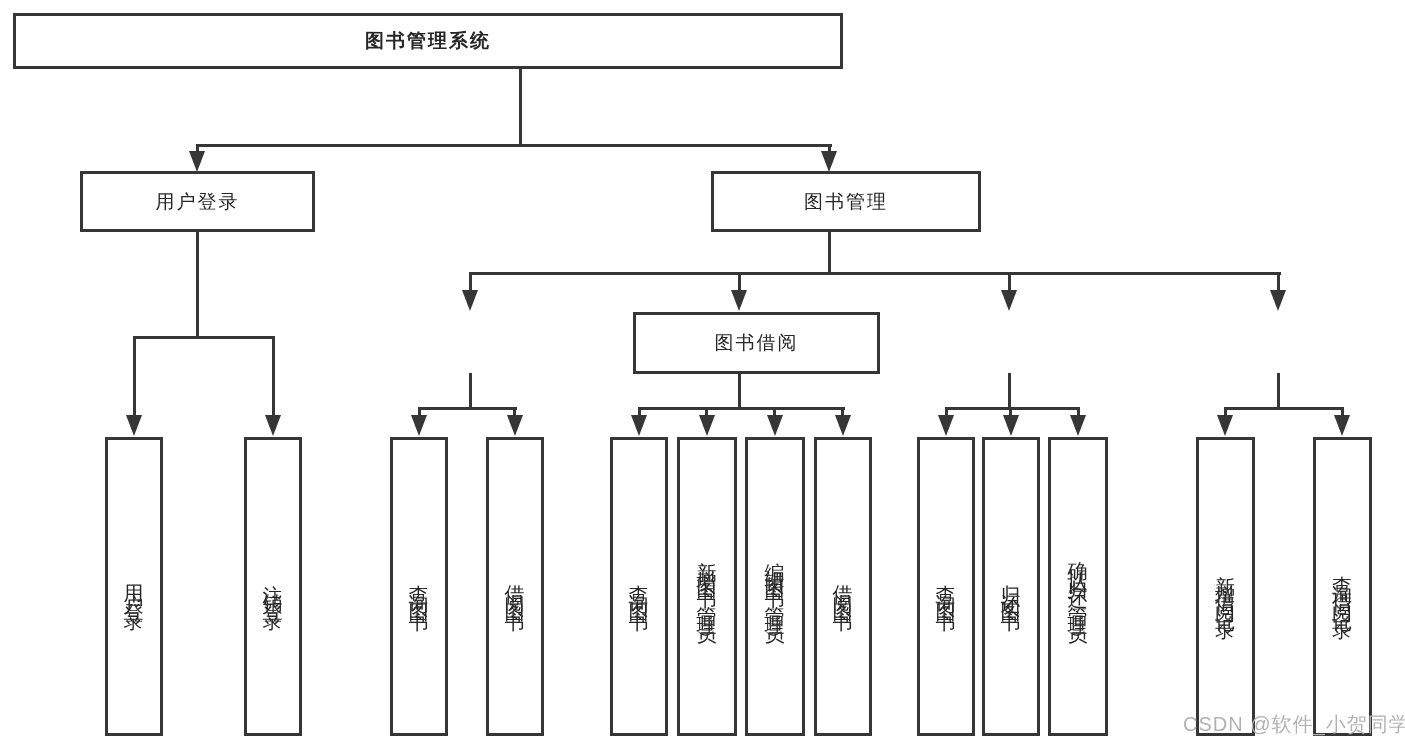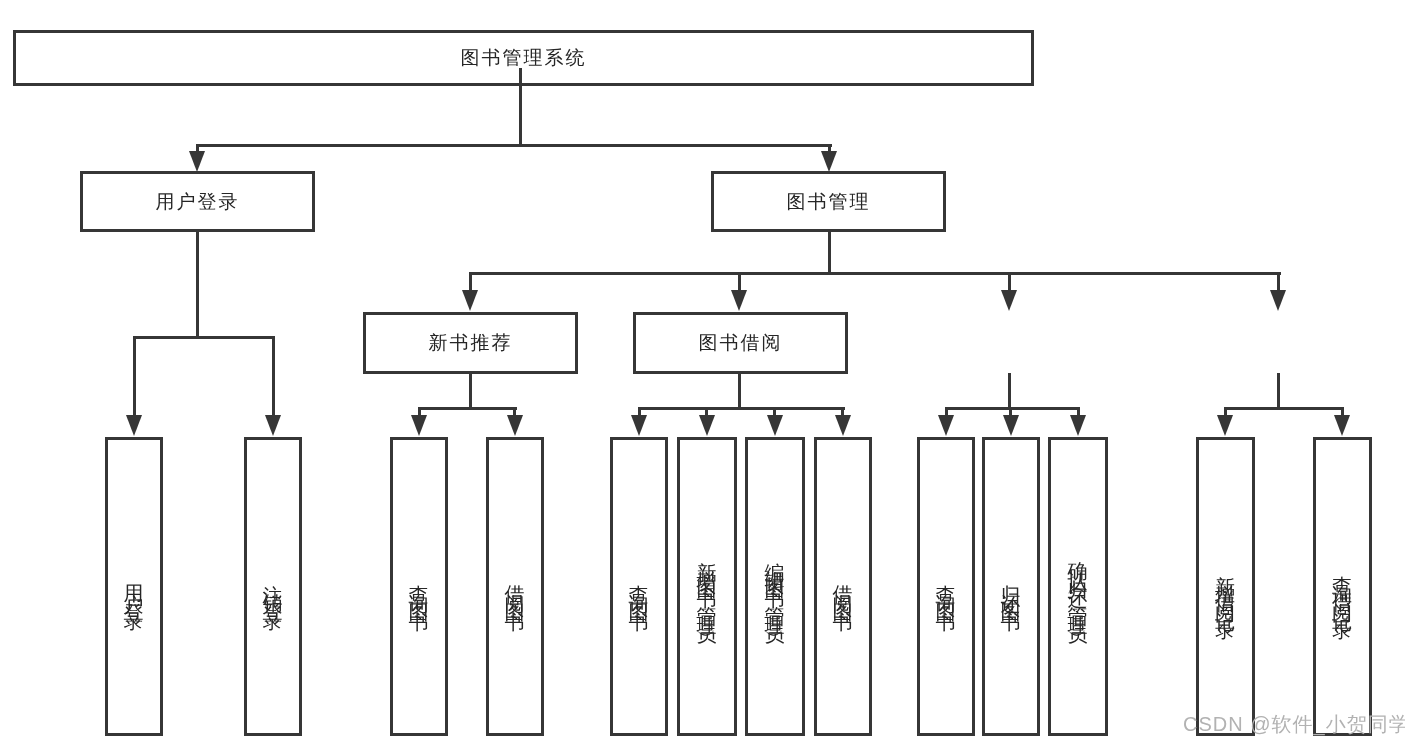--- a/index.html
+++ b/index.html
@@ -54,35 +54,35 @@
     font-size: 20px;
     letter-spacing: 1px;
     white-space: nowrap;
   }
 </style>
 </head>
 <body>
 
 <div class="canvas">
 
-  <div class="node" style="left:13px; top:30px; width:1021px; height:56px;">
+  <div class="node" style="left:13px; top:13px; width:830px; height:56px;font-weight:bold;">
     <span>图书管理系统</span>
   </div>
 
   <div class="vline" style="left:519px; top:68px; height:78px;"></div>
   <div class="hline" style="left:196px; top:144px; width:636px;"></div>
   <div class="vline" style="left:196px; top:144px; height:12px;"></div>
   <div class="vline" style="left:828px; top:144px; height:12px;"></div>
   <div class="ah" style="left:189px; top:151px;"></div>
   <div class="ah" style="left:821px; top:151px;"></div>
 
   <div class="node" style="left:80px; top:171px; width:235px; height:61px;">
     <span>用户登录</span>
   </div>
-  <div class="node" style="left:711px; top:171px; width:235px; height:61px;font-family:Liberation Serif, serif;">
+  <div class="node" style="left:711px; top:171px; width:270px; height:61px;font-family:Liberation Serif, serif;">
     <span>图书管理</span>
   </div>
 
   <div class="vline" style="left:196px; top:230px; height:108px;"></div>
   <div class="hline" style="left:133px; top:336px; width:142px;"></div>
   <div class="vline" style="left:133px; top:336px; height:82px;"></div>
   <div class="vline" style="left:272px; top:336px; height:82px;"></div>
   <div class="ah" style="left:126px; top:415px;"></div>
   <div class="ah" style="left:265px; top:415px;"></div>
 
@@ -90,24 +90,21 @@
   <div class="hline" style="left:469px; top:272px; width:812px;"></div>
   <div class="vline" style="left:469px; top:272px; height:20px;"></div>
   <div class="vline" style="left:738px; top:272px; height:20px;"></div>
   <div class="vline" style="left:1008px; top:272px; height:20px;"></div>
   <div class="vline" style="left:1277px; top:272px; height:20px;"></div>
   <div class="ah" style="left:462px; top:290px;"></div>
   <div class="ah" style="left:731px; top:290px;"></div>
   <div class="ah" style="left:1001px; top:290px;"></div>
   <div class="ah" style="left:1270px; top:290px;"></div>
 
-  <div class="node" style="left:363px; top:312px; width:215px; height:62px;">
-    <span>新书推荐</span>
-  </div>
-  <div class="node" style="left:633px; top:312px; width:215px; height:62px;">
+  <div class="node" style="left:633px; top:312px; width:247px; height:62px;">
     <span>图书借阅</span>
   </div>
 
   <div class="vline" style="left:469px; top:373px; height:36px;"></div>
   <div class="hline" style="left:418px; top:407px; width:99px;"></div>
   <div class="vline" style="left:418px; top:407px; height:12px;"></div>
   <div class="vline" style="left:513px; top:407px; height:12px;"></div>
   <div class="ah" style="left:411px; top:415px;"></div>
   <div class="ah" style="left:507px; top:415px;"></div>
 

